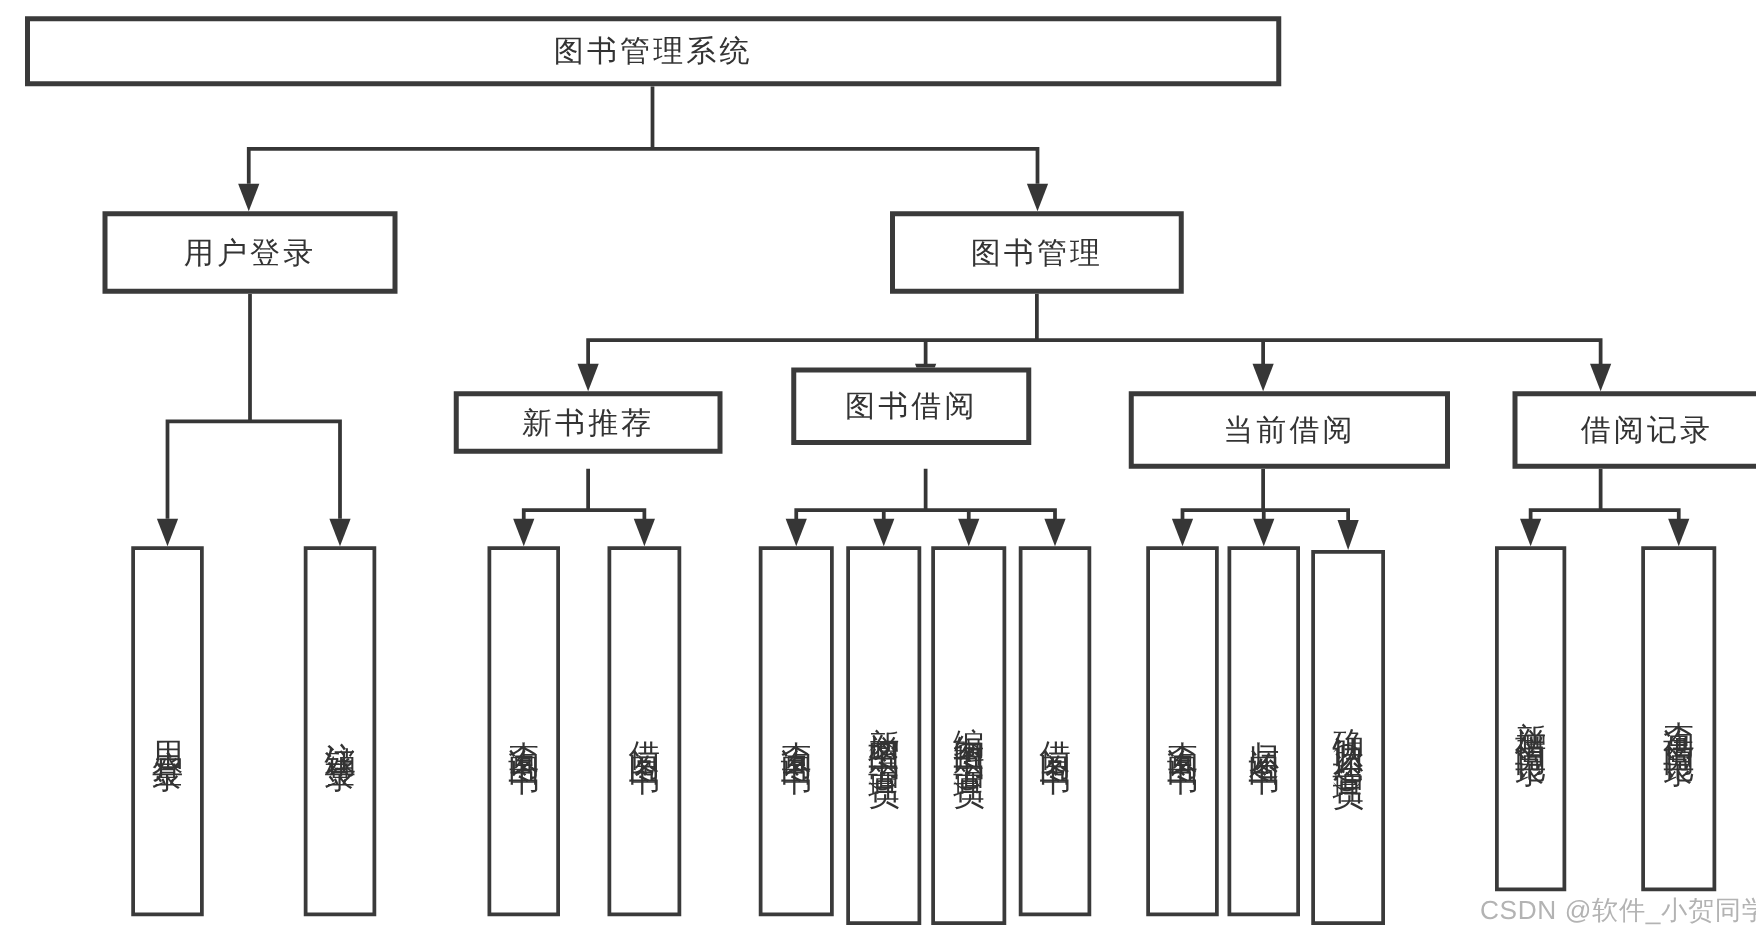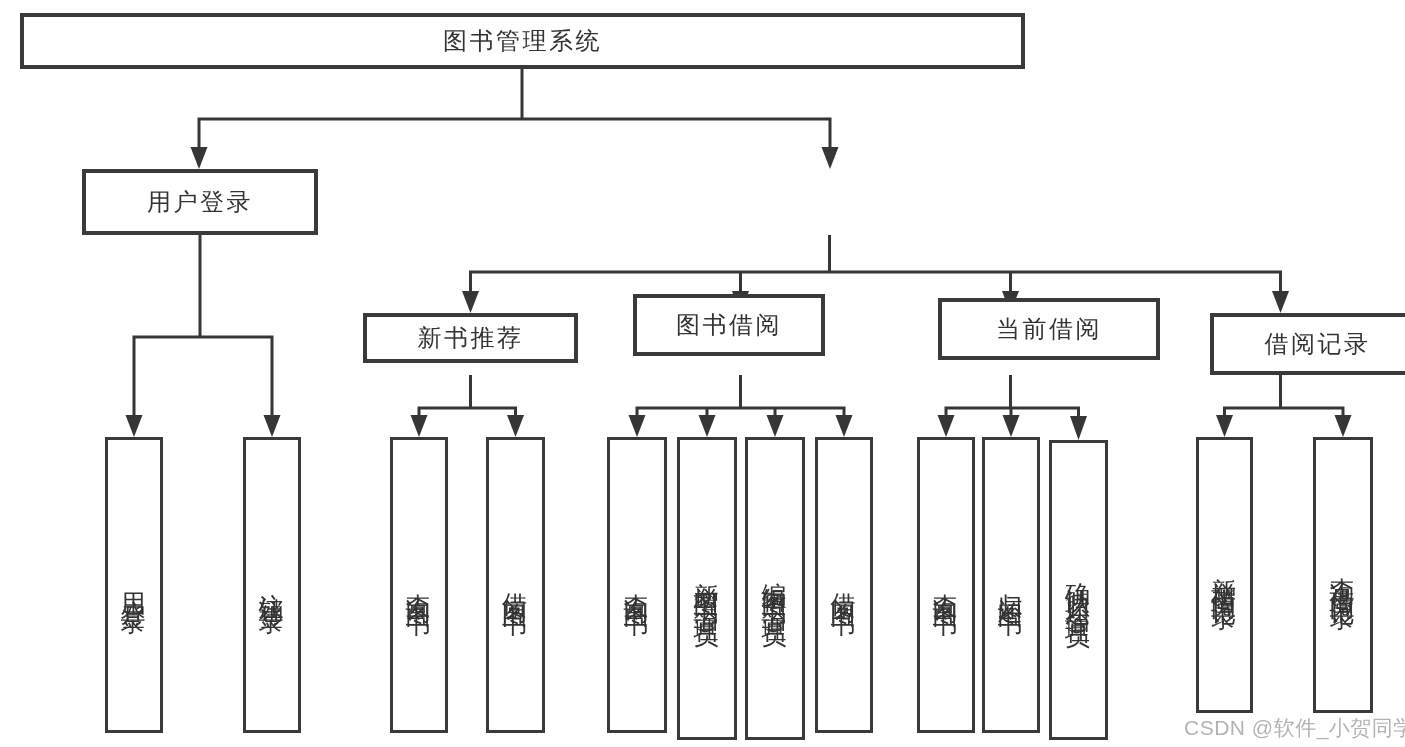--- a/index.html
+++ b/index.html
@@ -94,28 +94,31 @@
     <polygon class="head" points="1334.5,415 1351.5,415 1343,437"></polygon>
   </svg>
 
   <div class="node hnode" style="left:20px;top:13px;width:1005px;height:56px;">
     <span>图书管理系统</span>
   </div>
 
   <div class="node hnode" style="left:82px;top:169px;width:236px;height:66px;">
     <span>用户登录</span>
   </div>
+  <div class="node hnode" style="left:712px;top:169px;width:235px;height:66px;">
+    <span>图书管理</span>
+  </div>
 
   <div class="node hnode" style="left:363px;top:313px;width:215px;height:50px;">
     <span>新书推荐</span>
   </div>
   <div class="node hnode" style="left:633px;top:294px;width:192px;height:62px;">
     <span>图书借阅</span>
   </div>
-  <div class="node hnode" style="left:903px;top:298px;width:222px;height:62px;margin-left:35px;">
+  <div class="node hnode" style="left:903px;top:313px;width:257px;height:62px;">
     <span>当前借阅</span>
   </div>
   <div class="node hnode" style="left:1210px;top:313px;width:215px;height:62px;">
     <span>借阅记录</span>
   </div>
 
   <div class="node vnode" style="left:105px;top:437px;width:58px;height:296px;">
     <span class="vtext">用户登录</span>
   </div>
   <div class="node vnode" style="left:243px;top:437px;width:58px;height:296px;">

